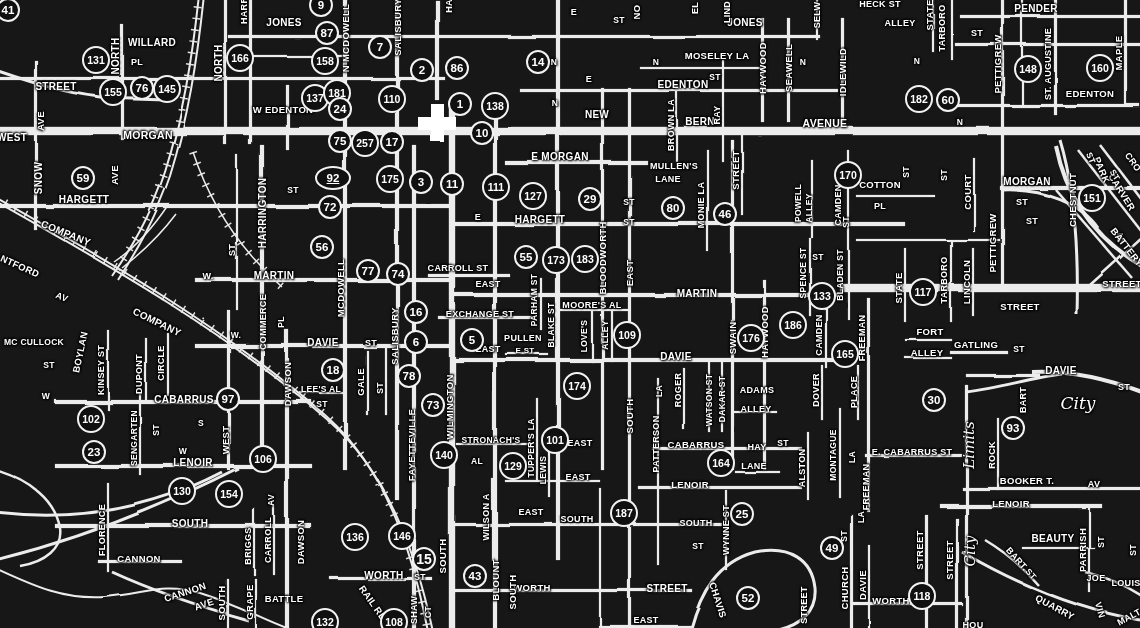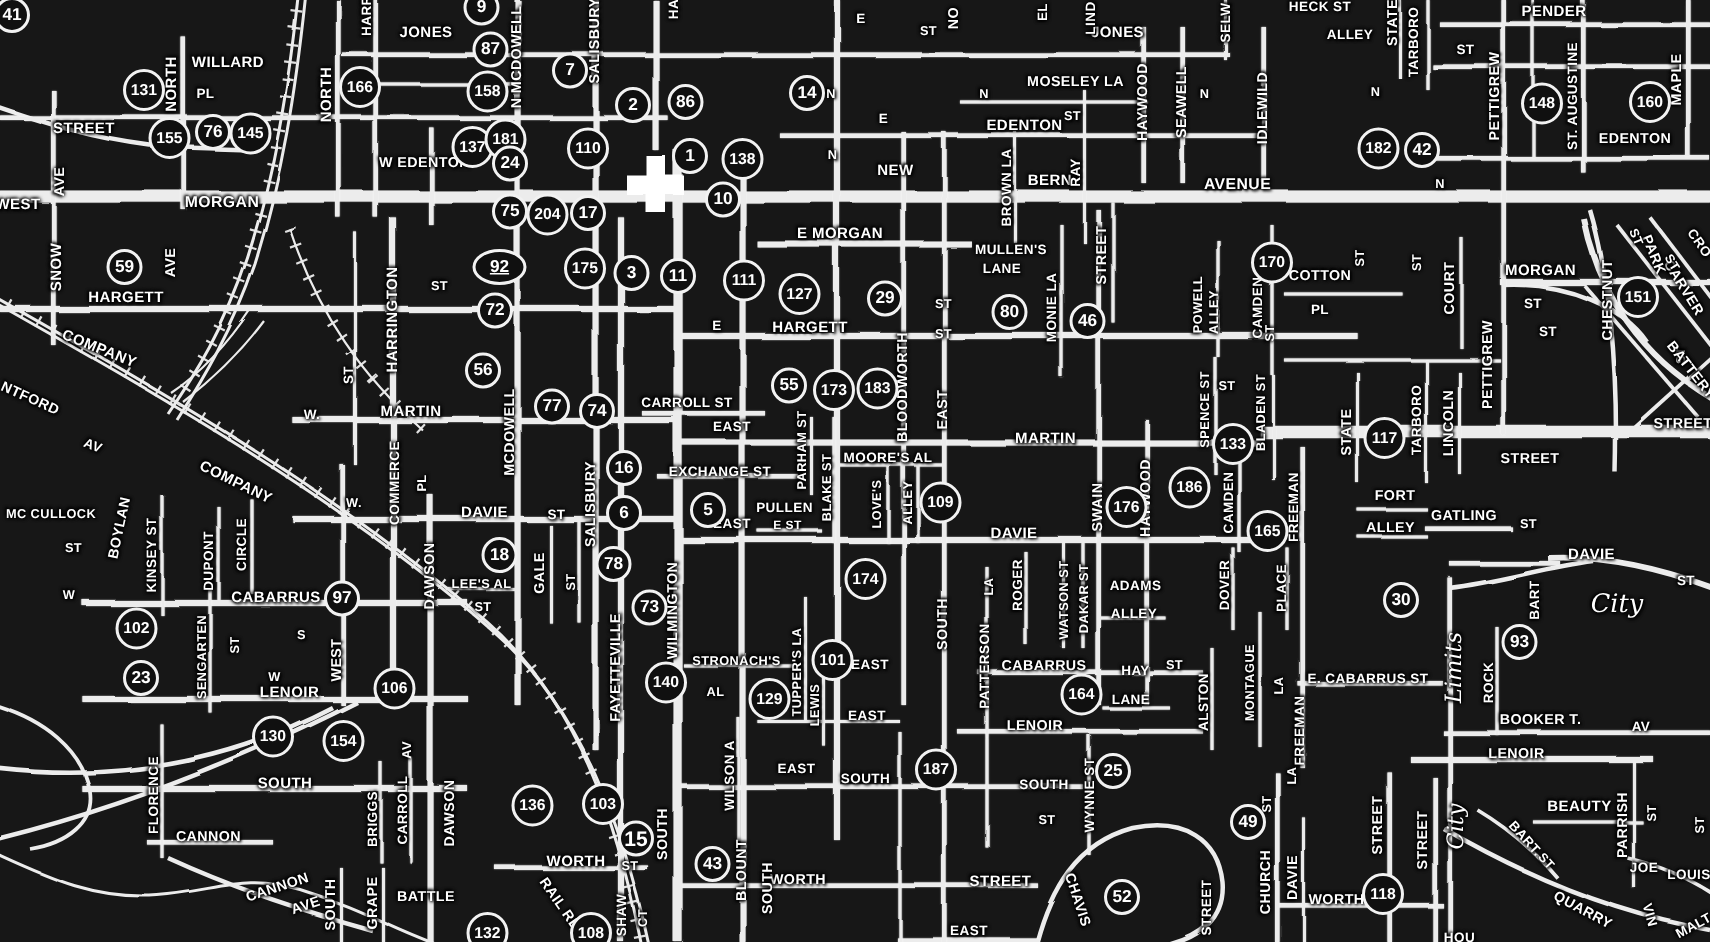--- a/index.html
+++ b/index.html
@@ -454,26 +454,26 @@
       <div class="circ" style="left: 445px; top: 56px; width: 24px; height: 24px; font-size: 11.5px;">86</div>
       <div class="circ" style="left: 526px; top: 50px; width: 24px; height: 24px; font-size: 11.5px;">14</div>
       <div class="circ" style="left: 301px; top: 84px; width: 28px; height: 28px; font-size: 10.5px;">137</div>
       <div class="circ" style="left: 323px; top: 79px; width: 28px; height: 28px; font-size: 10.5px;">181</div>
       <div class="circ" style="left: 328px; top: 97px; width: 24px; height: 24px; font-size: 11.5px;">24</div>
       <div class="circ" style="left: 378px; top: 85px; width: 28px; height: 28px; font-size: 10.5px;">110</div>
       <div class="circ" style="left: 448px; top: 92px; width: 24px; height: 24px; font-size: 11.5px;">1</div>
       <div class="circ" style="left: 481px; top: 92px; width: 28px; height: 28px; font-size: 10.5px;">138</div>
       <div class="circ" style="left: 470px; top: 121px; width: 24px; height: 24px; font-size: 11.5px;">10</div>
       <div class="circ" style="left: 328px; top: 129px; width: 24px; height: 24px; font-size: 11.5px;">75</div>
-      <div class="circ" style="left: 351px; top: 129px; width: 28px; height: 28px; font-size: 10.5px;">204</div>
+      <div class="circ" style="left: 351px; top: 129px; width: 28px; height: 28px; font-size: 10.5px;">257</div>
       <div class="circ" style="left: 380px; top: 130px; width: 24px; height: 24px; font-size: 11.5px;">17</div>
       <div class="circ" style="left: 1014px; top: 55px; width: 28px; height: 28px; font-size: 10.5px;">148</div>
       <div class="circ" style="left: 1086px; top: 54px; width: 28px; height: 28px; font-size: 10.5px;">160</div>
       <div class="circ" style="left: 905px; top: 85px; width: 28px; height: 28px; font-size: 10.5px;">182</div>
-      <div class="circ" style="left: 936px; top: 88px; width: 24px; height: 24px; font-size: 11.5px;">42</div>
+      <div class="circ" style="left: 936px; top: 88px; width: 24px; height: 24px; font-size: 11.5px;">60</div>
       <div class="circ" style="left: 71px; top: 166px; width: 24px; height: 24px; font-size: 11.5px;">59</div>
       <div class="circ" style="left: 315px; top: 166px; width: 36px; height: 24px; font-size: 11.5px; text-decoration: underline;">92</div>
       <div class="circ" style="left: 318px; top: 195px; width: 24px; height: 24px; font-size: 11.5px;">72</div>
       <div class="circ" style="left: 376px; top: 165px; width: 28px; height: 28px; font-size: 10.5px;">175</div>
       <div class="circ" style="left: 409px; top: 170px; width: 24px; height: 24px; font-size: 11.5px;">3</div>
       <div class="circ" style="left: 440px; top: 172px; width: 24px; height: 24px; font-size: 11.5px;">11</div>
       <div class="circ" style="left: 469px; top: 173px; width: 28px; height: 28px; font-size: 10.5px; margin-left: 13px;">111</div>
       <div class="circ" style="left: 519px; top: 182px; width: 28px; height: 28px; font-size: 10.5px;">127</div>
       <div class="circ" style="left: 578px; top: 187px; width: 24px; height: 24px; font-size: 11.5px;">29</div>
       <div class="circ" style="left: 310px; top: 235px; width: 24px; height: 24px; font-size: 11.5px;">56</div>
@@ -505,21 +505,21 @@
       <div class="circ" style="left: 613px; top: 321px; width: 28px; height: 28px; font-size: 10.5px;">109</div>
       <div class="circ" style="left: 737px; top: 324px; width: 28px; height: 28px; font-size: 10.5px;">176</div>
       <div class="circ" style="left: 779px; top: 311px; width: 28px; height: 28px; font-size: 10.5px;">186</div>
       <div class="circ" style="left: 831px; top: 340px; width: 28px; height: 28px; font-size: 10.5px;">165</div>
       <div class="circ" style="left: 707px; top: 449px; width: 28px; height: 28px; font-size: 10.5px;">164</div>
       <div class="circ" style="left: 922px; top: 388px; width: 24px; height: 24px; font-size: 11.5px;">30</div>
       <div class="circ" style="left: 1001px; top: 416px; width: 24px; height: 24px; font-size: 11.5px;">93</div>
       <div class="circ" style="left: 168px; top: 477px; width: 28px; height: 28px; font-size: 10.5px;">130</div>
       <div class="circ" style="left: 215px; top: 480px; width: 28px; height: 28px; font-size: 10.5px;">154</div>
       <div class="circ" style="left: 341px; top: 523px; width: 28px; height: 28px; font-size: 10.5px;">136</div>
-      <div class="circ" style="left: 388px; top: 522px; width: 28px; height: 28px; font-size: 10.5px;">103</div>
+      <div class="circ" style="left: 388px; top: 522px; width: 28px; height: 28px; font-size: 10.5px;">146</div>
       <div class="circ" style="left: 412px; top: 547px; width: 24px; height: 24px; font-size: 14px;">15</div>
       <div class="circ" style="left: 463px; top: 564px; width: 24px; height: 24px; font-size: 11.5px;">43</div>
       <div class="circ" style="left: 380px; top: 608px; width: 28px; height: 28px; font-size: 10.5px;">108</div>
       <div class="circ" style="left: 311px; top: 608px; width: 28px; height: 28px; font-size: 10.5px;">132</div>
       <div class="circ" style="left: 610px; top: 499px; width: 28px; height: 28px; font-size: 10.5px;">187</div>
       <div class="circ" style="left: 730px; top: 502px; width: 24px; height: 24px; font-size: 11.5px;">25</div>
       <div class="circ" style="left: 820px; top: 536px; width: 24px; height: 24px; font-size: 11.5px;">49</div>
       <div class="circ" style="left: 736px; top: 586px; width: 24px; height: 24px; font-size: 11.5px;">52</div>
       <div class="circ" style="left: 908px; top: 582px; width: 28px; height: 28px; font-size: 10.5px;">118</div>
     </div>

